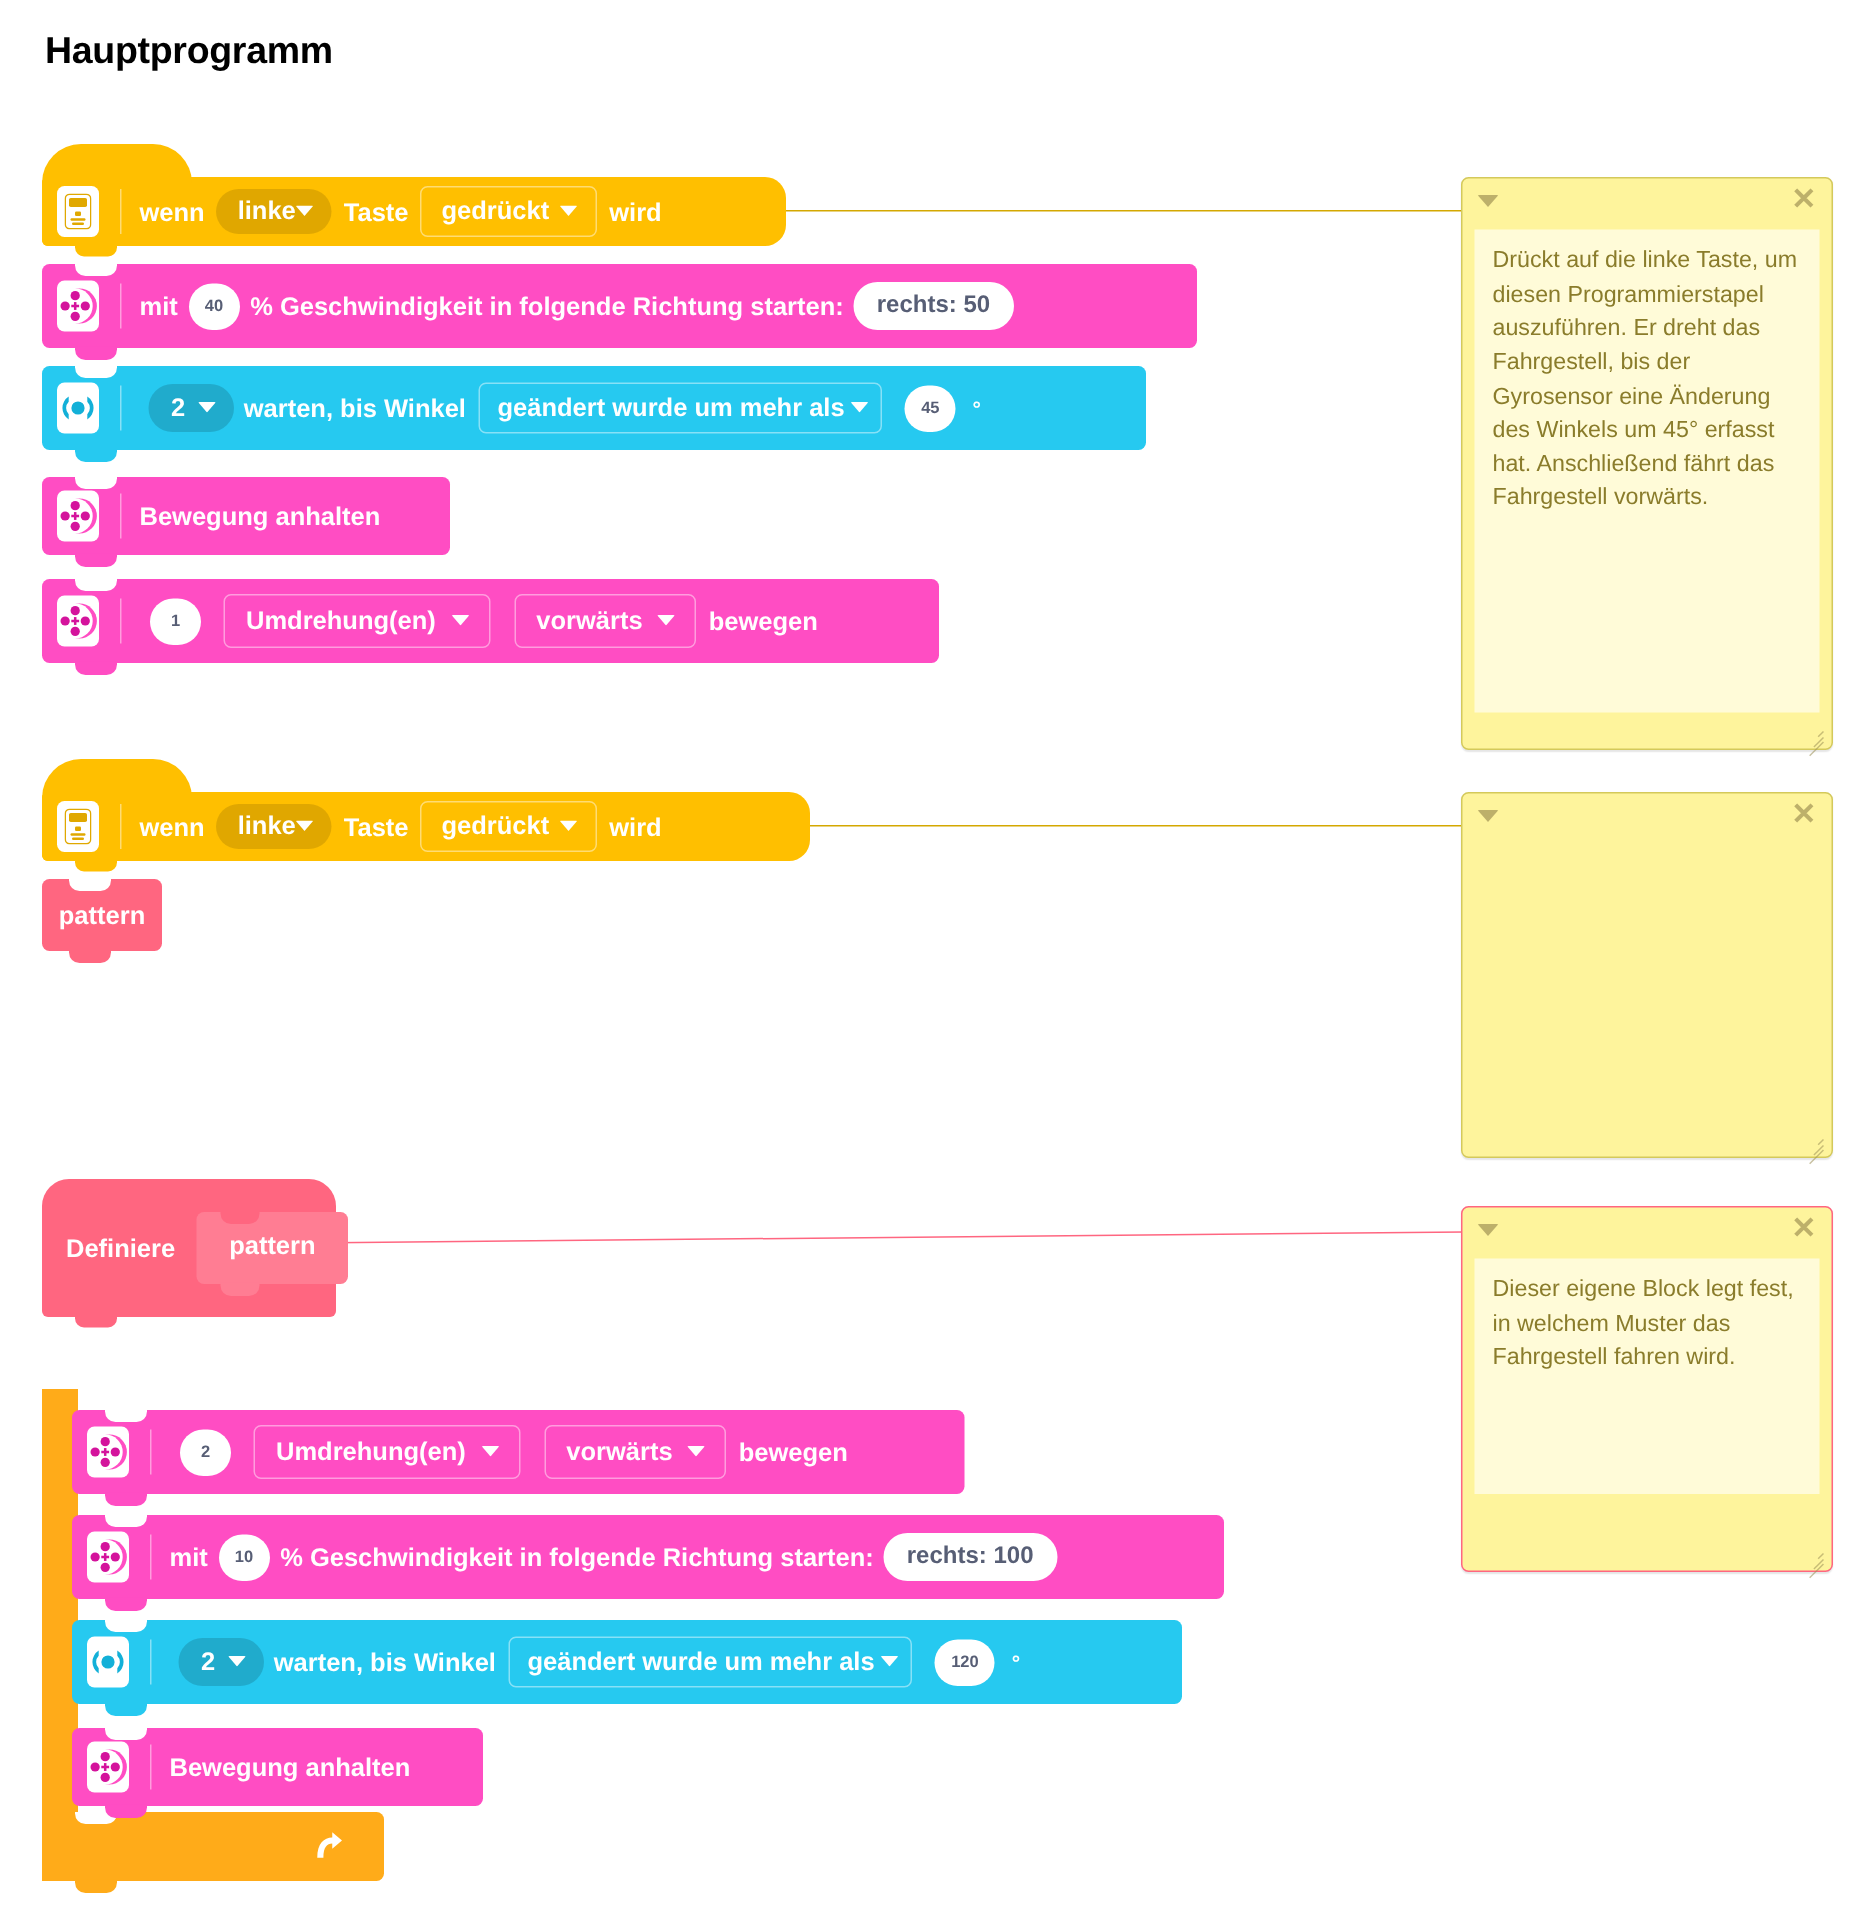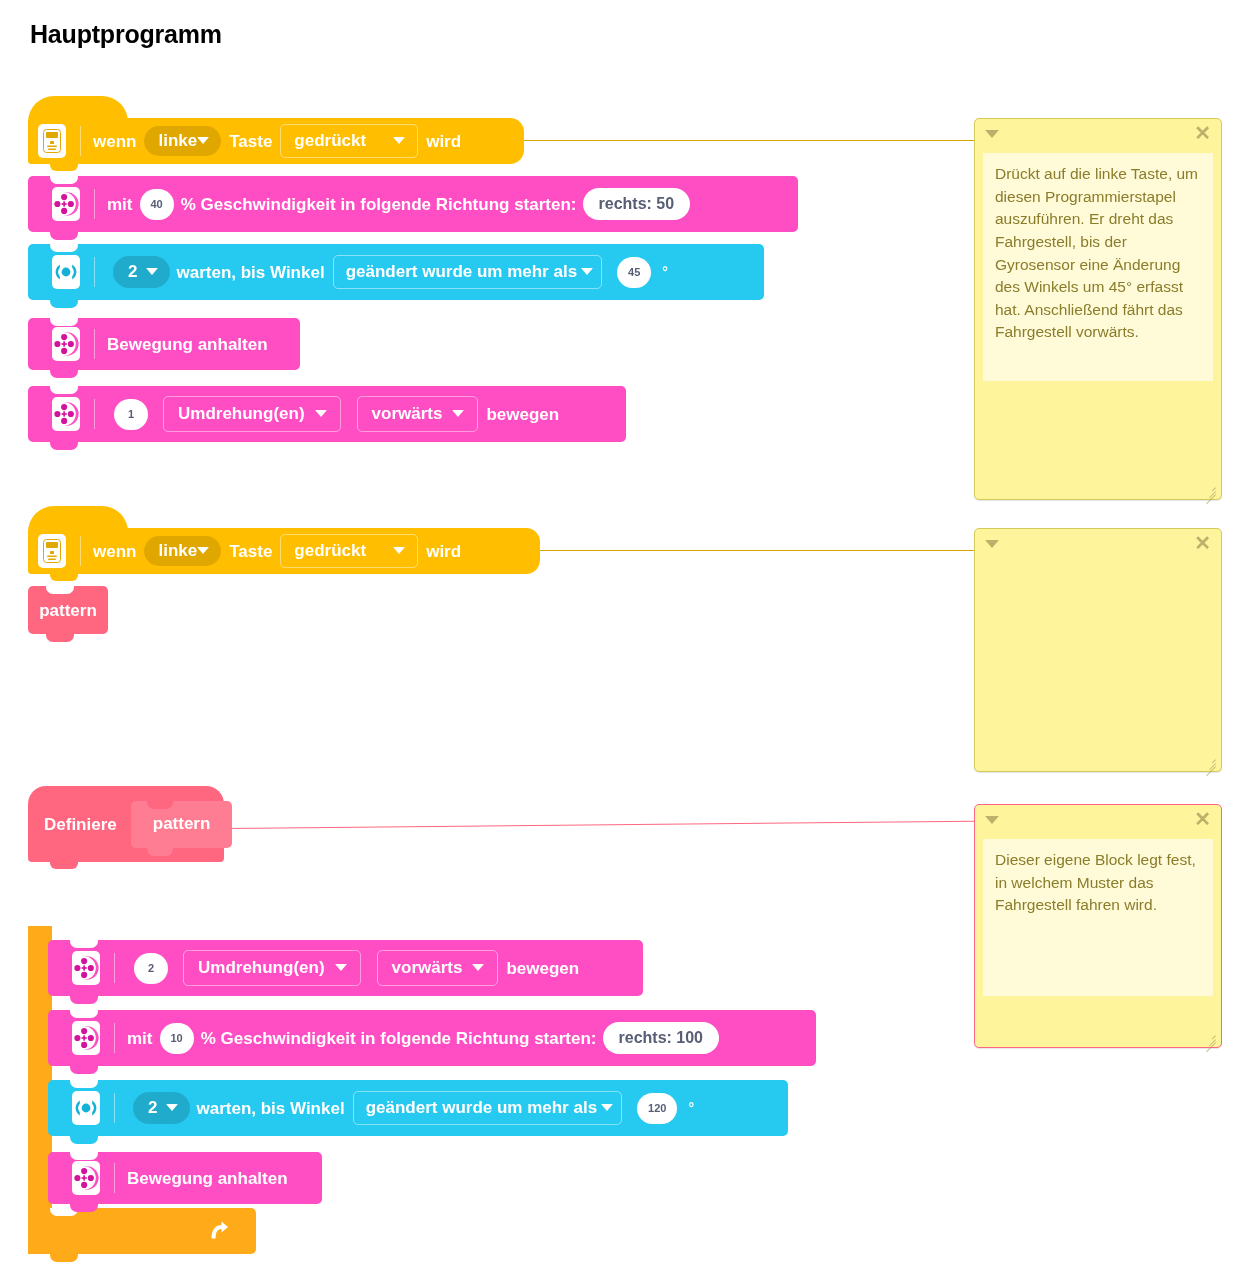--- a/index.html
+++ b/index.html
@@ -73,21 +73,21 @@
     border-radius: 999px;
     padding: 6px 12px 7px 14px;
     display: inline-flex; align-items: center; gap: 0;
     margin: 0 8px;
   }
   
   .dd-outline {
     border: 1.5px solid rgba(255,255,255,0.45);
     border-radius: 5px;
     padding: 7px 12px 8px 13px;
-    display: inline-flex; align-items: center; gap: 27px;
+    display: inline-flex; align-items: center; gap: 7px;
     margin: 0 8px;
   }
   .caret {
     width: 0; height: 0; flex: 0 0 auto;
     border-left: 6px solid transparent;
     border-right: 6px solid transparent;
     border-top: 7px solid #ffffff;
     border-radius: 1px;
   }
 
@@ -105,21 +105,21 @@
     height: 32px;
     display: inline-flex; align-items: center; justify-content: center;
     padding: 0 16px; margin: 0 6px;
     color: #575e75; font-weight: bold; font-size: 16px;
   }
 
   
   .stack {
     position: absolute;
     display: flex; align-items: center;
-    padding-left: 24px;
+    padding-left: 10px;
     border-radius: 5px;
   }
   .stack::before {   
     content: ""; position: absolute; left: 22px; top: 0;
     width: 28px; height: 8px; background: #ffffff;
     border-radius: 0 0 7px 7px;
   }
   .stack::after {    
     content: ""; position: absolute; left: 22px; bottom: -8px;
     width: 28px; height: 9px; background: inherit;
@@ -390,21 +390,21 @@
       </span>
       <span class="btxt">bewegen</span>
     </div>
   </div>
 
   <div class="comment" style="left:974px; top:118px; width:248px; height:382px;">
     <div class="comment-bar">
       <span class="cmt-caret"></span>
       <span class="cmt-close">✕</span>
     </div>
-    <div class="comment-body" style="height:228px;">Drückt auf die linke Taste, um diesen Programmierstapel auszuführen. Er dreht das Fahrgestell, bis der Gyrosensor eine Änderung des Winkels um 45° erfasst hat. Anschließend fährt das Fahrgestell vorwärts.</div>
+    <div class="comment-body" style="height:322px;">Drückt auf die linke Taste, um diesen Programmierstapel auszuführen. Er dreht das Fahrgestell, bis der Gyrosensor eine Änderung des Winkels um 45° erfasst hat. Anschließend fährt das Fahrgestell vorwärts.</div>
     <div class="cmt-resize">
       <i style="width:13px;"></i>
         <i style="width:9px; bottom:4px;"></i>
         <i style="width:5px; bottom:8px;"></i>
     </div>
   </div>
 
   <div class="conn" style="left:540px; top:550px; width:436px; background:#d4a800;"></div>
 
   <div class="hat" style="left:28px; top:528px; width:512px; height:46px;">
@@ -445,21 +445,21 @@
     </div>
     <div class="cmt-resize">
       <i style="width:13px;"></i>
         <i style="width:9px; bottom:4px;"></i>
         <i style="width:5px; bottom:8px;"></i>
     </div>
   </div>
 
   <div class="conn" style="left:222px; top:828px; width:754px; background:#ff6680; transform:rotate(-0.55deg); transform-origin:left center;"></div>
 
-  <div class="definehat" style="left:28px; top:786px; width:196px; height:76px;">
+  <div class="definehat" style="left:28px; top:786px; width:196px; height:92px;">
     <span class="btxt">Definiere</span>
     <span class="proto">
       <span class="btxt">pattern</span>
     </span>
   </div>
 
 
   <div style="position:absolute; left:28px; top:926px; width:24px; height:282px; background:#ffab19;"></div>
 
   <div class="c-bottom" style="position:absolute; left:28px; top:1208px; width:228px;">

